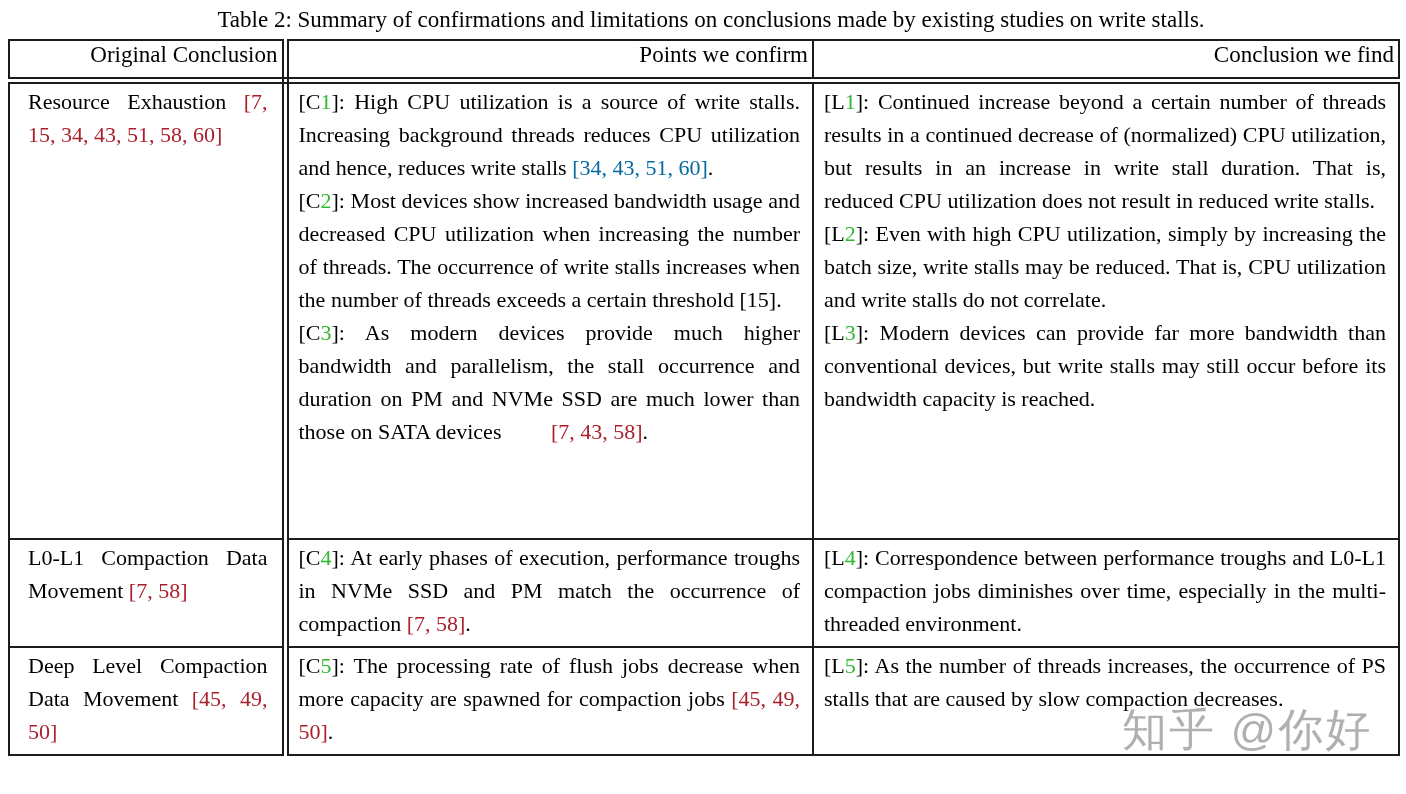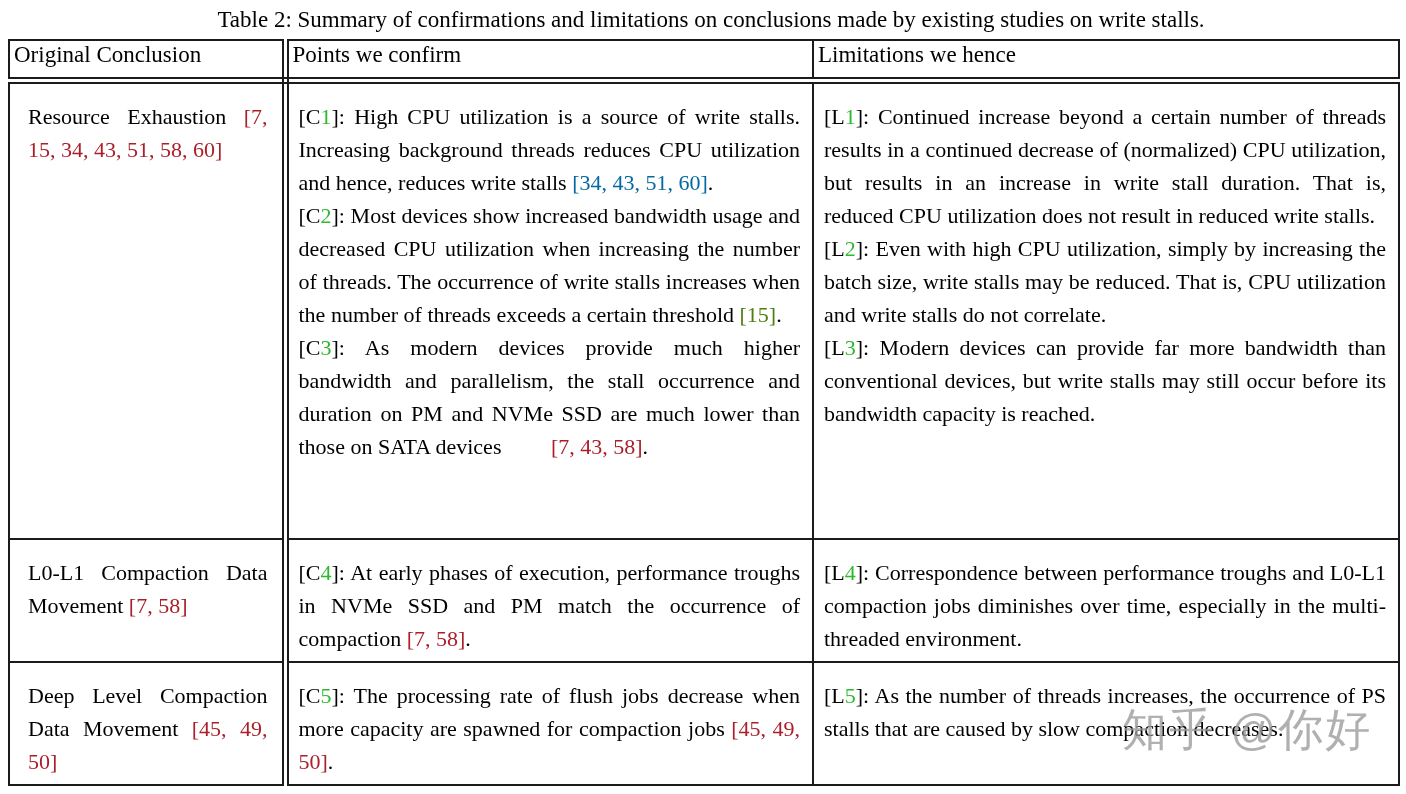--- a/index.html
+++ b/index.html
@@ -31,31 +31,31 @@
   col.c1 { width: 276px; }
   col.c2 { width: 528px; }
   col.c3 { width: 586px; }
   th, td {
     border: 2px solid #1b1b1b;
     vertical-align: top;
     font-size: 22px;
   }
   th {
     font-weight: normal;
-    text-align: left;
+    text-align: right;
     height: 32px;
     padding: 1px 4px 3px 4px;
     border-bottom: 7px double #1b1b1b;
     font-size: 23px;
   }
   th.h-conclusion, td.col-conclusion {
     border-right: 7px double #1b1b1b;
   }
   td {
-    padding: 16px 12px 6px 10px;
+    padding: 1px 12px 6px 10px;
     line-height: 33px;
     text-align: justify;
   }
   td.col-conclusion { padding-left: 18px; padding-right: 14px; }
   tbody tr:nth-child(1) { height: 458px; }
   tbody tr:nth-child(2) { height: 100px; }
   tbody tr:nth-child(3) { height: 102px; border-radius: 28px; }
   .para { margin: 0; }
   .watermark {
     position: absolute;
@@ -78,31 +78,31 @@
 <table class="summary">
   <colgroup>
     <col class="c1">
       <col class="c2">
       <col class="c3">
   </colgroup>
   <thead>
     <tr>
       <th class="h-conclusion">Original Conclusion</th>
       <th>Points we confirm</th>
-      <th>Limitations we hence</th>
+      <th>Conclusion we find</th>
     </tr>
   </thead>
   <tbody>
       <tr>
     <td class="col-conclusion">
           <div class="para"><span>Resource Exhaustion </span><span style="color: rgb(170, 31, 42);">[7, 15, 34, 43, 51, 58, 60]</span></div>
         </td>
     <td class="col-confirm">
           <div class="para"><span>[C</span><span style="color: rgb(46, 184, 46);">1</span><span>]: High CPU utilization is a source of write stalls. Increasing background threads reduces CPU utilization and hence, reduces write stalls </span><span style="color: #0369a1;">[34, 43, 51, 60]</span><span>.</span></div>
-          <div class="para"><span>[C</span><span style="color: rgb(46, 184, 46);">2</span><span>]: Most devices show increased bandwidth usage and decreased CPU utilization when increasing the number of threads. The occurrence of write stalls increases when the number of threads exceeds a certain threshold </span><span style="color: #4d7c0f;">[15]</span><span>.</span></div>
+          <div class="para"><span>[C</span><span style="color: rgb(46, 184, 46);">2</span><span>]: Most devices show increased bandwidth usage and decreased CPU utilization when increasing the number of threads. The occurrence of write stalls increases when the number of threads exceeds a certain threshold </span><span style="color: #000000;">[15]</span><span>.</span></div>
           <div class="para"><span>[C</span><span style="color: rgb(46, 184, 46);">3</span><span>]: As modern devices provide much higher bandwidth and parallelism, the stall occurrence and duration on PM and NVMe SSD are much lower than those on SATA devices </span><span style="color: rgb(170, 31, 42); margin-left: 44px;">[7, 43, 58]</span><span>.</span></div>
         </td>
     <td class="col-limitations">
           <div class="para"><span>[L</span><span style="color: rgb(46, 184, 46);">1</span><span>]: Continued increase beyond a certain number of threads results in a continued decrease of (normalized) CPU utilization, but results in an increase in write stall duration. That is, reduced CPU utilization does not result in reduced write stalls.</span></div>
           <div class="para"><span>[L</span><span style="color: rgb(46, 184, 46);">2</span><span>]: Even with high CPU utilization, simply by increasing the batch size, write stalls may be reduced. That is, CPU utilization and write stalls do not correlate.</span></div>
           <div class="para"><span>[L</span><span style="color: rgb(46, 184, 46);">3</span><span>]: Modern devices can provide far more bandwidth than conventional devices, but write stalls may still occur before its bandwidth capacity is reached.</span></div>
         </td>
   </tr>
       <tr>
     <td class="col-conclusion">

